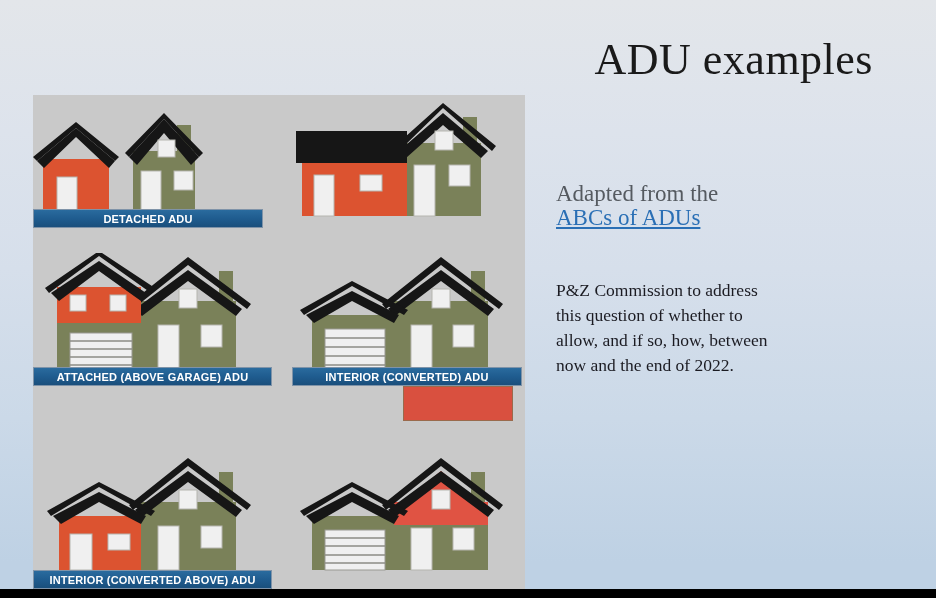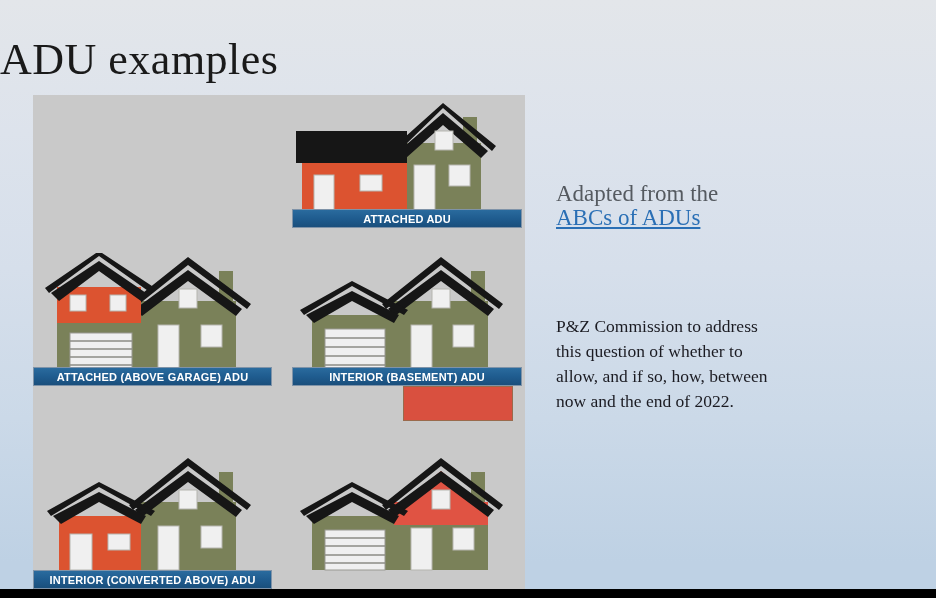--- a/index.html
+++ b/index.html
@@ -6,37 +6,37 @@
   body{
     width:936px;height:598px;overflow:hidden;
     font-family:"Liberation Serif", serif;
     background:linear-gradient(180deg,#e3e6ea 0%,#dde3ec 22%,#d6dfeb 45%,#cbd9e8 70%,#bed1e4 94%,#bed1e4 100%);
     position:relative;
   }
   .slide{position:absolute;left:0;top:0;width:936px;height:598px;}
 
   
   .title{
-    position:absolute;left:0;top:34px;width:873px;text-align:left;
+    position:absolute;left:0;top:34px;width:873px;text-align:right;
     font-family:"Liberation Serif", serif;
     font-size:44px;color:#1a1a1a;letter-spacing:0.5px;
   }
 
   
   .bottom-bar{position:absolute;left:0;bottom:0;width:936px;height:9px;background:#000;}
 
   
   .rightcol{position:absolute;left:556px;top:182px;width:215px;}
   .credit{
     font-family:"Liberation Serif", serif;
     font-size:23px;line-height:24px;color:#555a60;
   }
   .credit a{color:#2a6fb5;text-decoration:underline;}
   .body-note{
-    margin-top:84px;
+    margin-top:48px;
     font-family:"Liberation Serif", serif;
     font-size:17.5px;line-height:25px;color:#1b1b22;
   }
 
   
   .figure{
     position:absolute;left:33px;top:95px;width:492px;height:494px;
     background:#c9c9c9;
   }
   .cell{position:absolute;}
@@ -59,41 +59,58 @@
 </style>
 </head>
 <body>
 
 <div class="slide">
 
   <div class="title">ADU examples</div>
 
   <div class="figure">
 
+    <div class="cell" style="left:0px;top:0px;width:230px;height:133px;">
+      <svg class="art" viewBox="0 0 230 133" preserveAspectRatio="none">
+
+        <rect x="144" y="30" width="14" height="40" fill="#7a8159"></rect>
+        <polygon points="100,121 100,56 162,56 162,121" fill="#7a8159"></polygon>
+        <polygon points="96,62 131,24 166,62 158,70 131,38 104,70" fill="#161616"></polygon>
+        <polygon points="96,62 131,24 166,62 170,58 131,18 92,58" fill="#161616"></polygon>
+        <rect x="125" y="45" width="17" height="17" fill="#f0f0f0" stroke="#b6b6b0" stroke-width="1"></rect>
+        <rect x="108" y="76" width="20" height="45" fill="#f0f0f0" stroke="#b6b6b0" stroke-width="1"></rect>
+        <rect x="141" y="76" width="19" height="19" fill="#f0f0f0" stroke="#b6b6b0" stroke-width="1"></rect>
+
+        <polygon points="10,121 10,64 76,64 76,121" fill="#dc5330"></polygon>
+        <polygon points="4,66 43,33 82,66 76,73 43,42 11,73" fill="#161616"></polygon>
+        <polygon points="4,66 43,33 82,66 86,62 43,27 0,62" fill="#161616"></polygon>
+        <rect x="24" y="82" width="20" height="39" fill="#f0f0f0" stroke="#b6b6b0" stroke-width="1"></rect>
+      </svg>
+      <div class="banner">
+        <span>DETACHED ADU</span>
+      </div>
+    </div>
 
     <div class="cell" style="left:259px;top:0px;width:230px;height:133px;">
       <svg class="art" viewBox="0 0 230 133" preserveAspectRatio="none">
 
         <rect x="171" y="22" width="14" height="40" fill="#7a8159"></rect>
 
         <polygon points="113,121 113,48 189,48 189,121" fill="#7a8159"></polygon>
         <polygon points="107,56 151,18 196,56 189,63 151,30 114,63" fill="#161616"></polygon>
         <polygon points="107,56 151,13 200,56 204,51 151,8 103,51" fill="#161616"></polygon>
         <rect x="143" y="36" width="18" height="19" fill="#f0f0f0" stroke="#b6b6b0" stroke-width="1"></rect>
         <rect x="122" y="70" width="21" height="51" fill="#f0f0f0" stroke="#b6b6b0" stroke-width="1"></rect>
         <rect x="157" y="70" width="21" height="21" fill="#f0f0f0" stroke="#b6b6b0" stroke-width="1"></rect>
 
         <rect x="10" y="68" width="105" height="53" fill="#dc5330"></rect>
         <rect x="4" y="36" width="111" height="32" fill="#161616"></rect>
         <rect x="22" y="80" width="20" height="41" fill="#f0f0f0" stroke="#b6b6b0" stroke-width="1"></rect>
         <rect x="68" y="80" width="22" height="16" fill="#f0f0f0" stroke="#b6b6b0" stroke-width="1"></rect>
       </svg>
-      <div class="banner">
-        <span>ATTACHED ADU</span>
-      </div>
     </div>
 
     <div class="cell" style="left:0px;top:158px;width:239px;height:133px;">
       <svg class="art" viewBox="0 0 239 133" preserveAspectRatio="none">
 
         <rect x="186" y="18" width="14" height="42" fill="#7a8159"></rect>
 
         <polygon points="108,118 108,48 203,48 203,118" fill="#7a8159"></polygon>
         <polygon points="102,56 155,17 209,56 203,63 155,28 109,63" fill="#161616"></polygon>
         <polygon points="100,56 155,12 214,56 218,51 155,4 96,51" fill="#161616"></polygon>
@@ -133,21 +150,21 @@
         <rect x="20" y="62" width="82" height="56" fill="#7a8159"></rect>
         <polygon points="14,62 60,38 107,62 102,70 60,48 22,70" fill="#161616"></polygon>
         <polygon points="12,62 60,33 112,62 116,57 60,28 8,57" fill="#161616"></polygon>
         <rect x="33" y="76" width="60" height="42" fill="#f0f0f0" stroke="#9a9a93" stroke-width="1"></rect>
         <line x1="33" y1="85" x2="93" y2="85" stroke="#8d8d86" stroke-width="1.3"></line>
         <line x1="33" y1="94" x2="93" y2="94" stroke="#8d8d86" stroke-width="1.3"></line>
         <line x1="33" y1="103" x2="93" y2="103" stroke="#8d8d86" stroke-width="1.3"></line>
         <line x1="33" y1="112" x2="93" y2="112" stroke="#8d8d86" stroke-width="1.3"></line>
       </svg>
       <div class="banner">
-        <span>INTERIOR (BASEMENT) ADU</span>
+        <span>INTERIOR (CONVERTED) ADU</span>
       </div>
     </div>
 
     <div class="basement-block" style="left:370px;top:291px;width:110px;height:35px;"></div>
 
     <div class="cell" style="left:0px;top:355px;width:239px;height:139px;">
       <svg class="art" viewBox="0 0 239 139" preserveAspectRatio="none">
         <rect x="186" y="22" width="14" height="42" fill="#7a8159"></rect>
 
         <polygon points="108,120 108,52 203,52 203,120" fill="#7a8159"></polygon>

